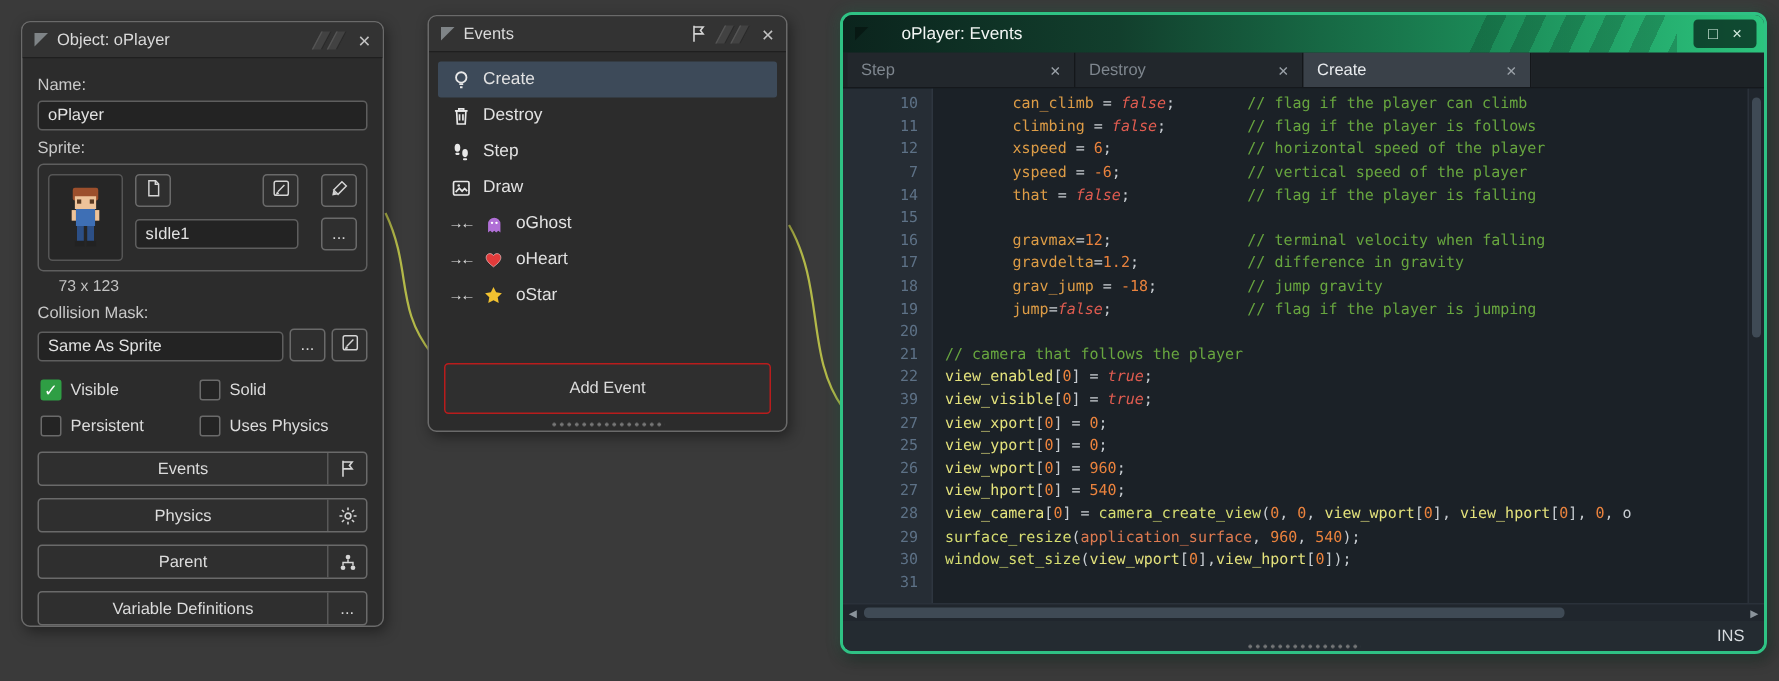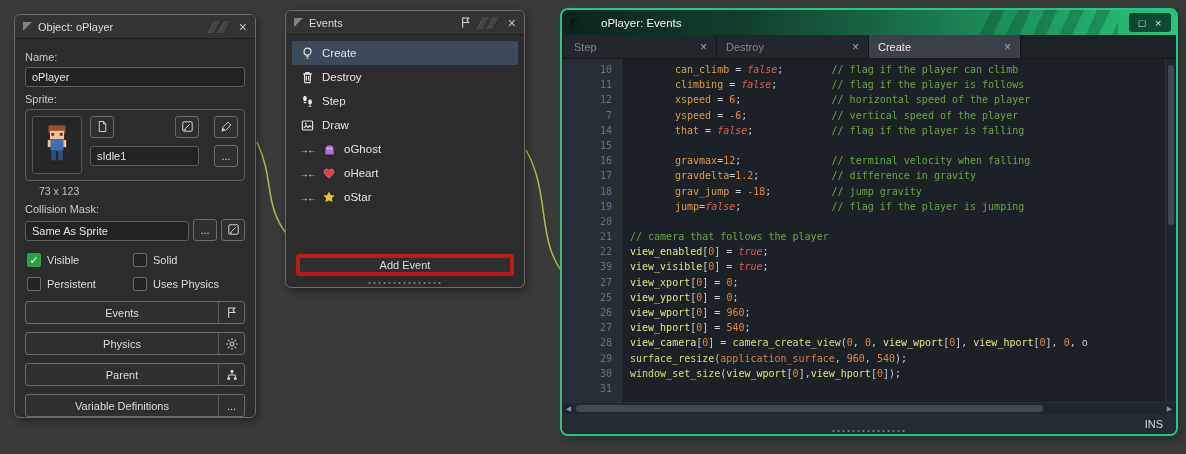--- a/index.html
+++ b/index.html
@@ -56,22 +56,22 @@
   .fbtn-icon { width:26px; align-self:stretch; border-left:1px solid #585858; display:flex; align-items:center;
                justify-content:center; color:#d5d5d5; font-size:11px; }
 
   
   #events-list { padding:6px 6px 0; display:flex; flex-direction:column; }
   .event-item { height:24px; display:flex; align-items:center; gap:7px; padding:0 7px; border-radius:2px;
                 font-size:11.5px; color:#e2e2e2; }
   .event-item.selected { background:#3d4a59; }
   .ev-icon { width:16px; height:16px; display:flex; align-items:center; justify-content:center; color:#e8e8e8; flex:0 0 auto; }
   .coll-arrows { font-size:10px; color:#e0e0e0; letter-spacing:-2px; margin-right:-1px; }
-  #add-event-btn { position:absolute; left:10px; right:10px; bottom:11px; height:22px; background:#2f2f2f;
-                   border:4px solid #b91c1c; border-radius:3px; font-size:11px; color:#dcdcdc;
+  #add-event-btn { position:absolute; left:10px; right:10px; bottom:11px; height:34px; background:#2f2f2f;
+                   border:1px solid #b91c1c; border-radius:3px; font-size:11px; color:#dcdcdc;
                    display:flex; align-items:center; justify-content:center; }
   .grip { position:absolute; left:50%; transform:translateX(-50%); bottom:2px; width:76px; height:4px;
           background-image:radial-gradient(circle,#909090 1px,transparent 1.2px); background-size:5px 4px; opacity:.75; }
 
   
   #code-window { position:absolute; left:560px; top:8px; width:618px; height:428px; border:2px solid #2fc284;
                  border-radius:8px; background:#20262c; z-index:2; overflow:hidden; display:flex; flex-direction:column;
                  box-shadow:0 0 10px rgba(46,194,132,.22), 2px 3px 10px rgba(0,0,0,.45); }
   .cw-titlebar { height:25px; flex:0 0 auto; position:relative; display:flex; align-items:center; gap:22px; padding:0 8px;
                  background:linear-gradient(90deg,#0b241d 0%,#123f2d 30%,#1b8a57 70%,#2cc57e 100%); }

